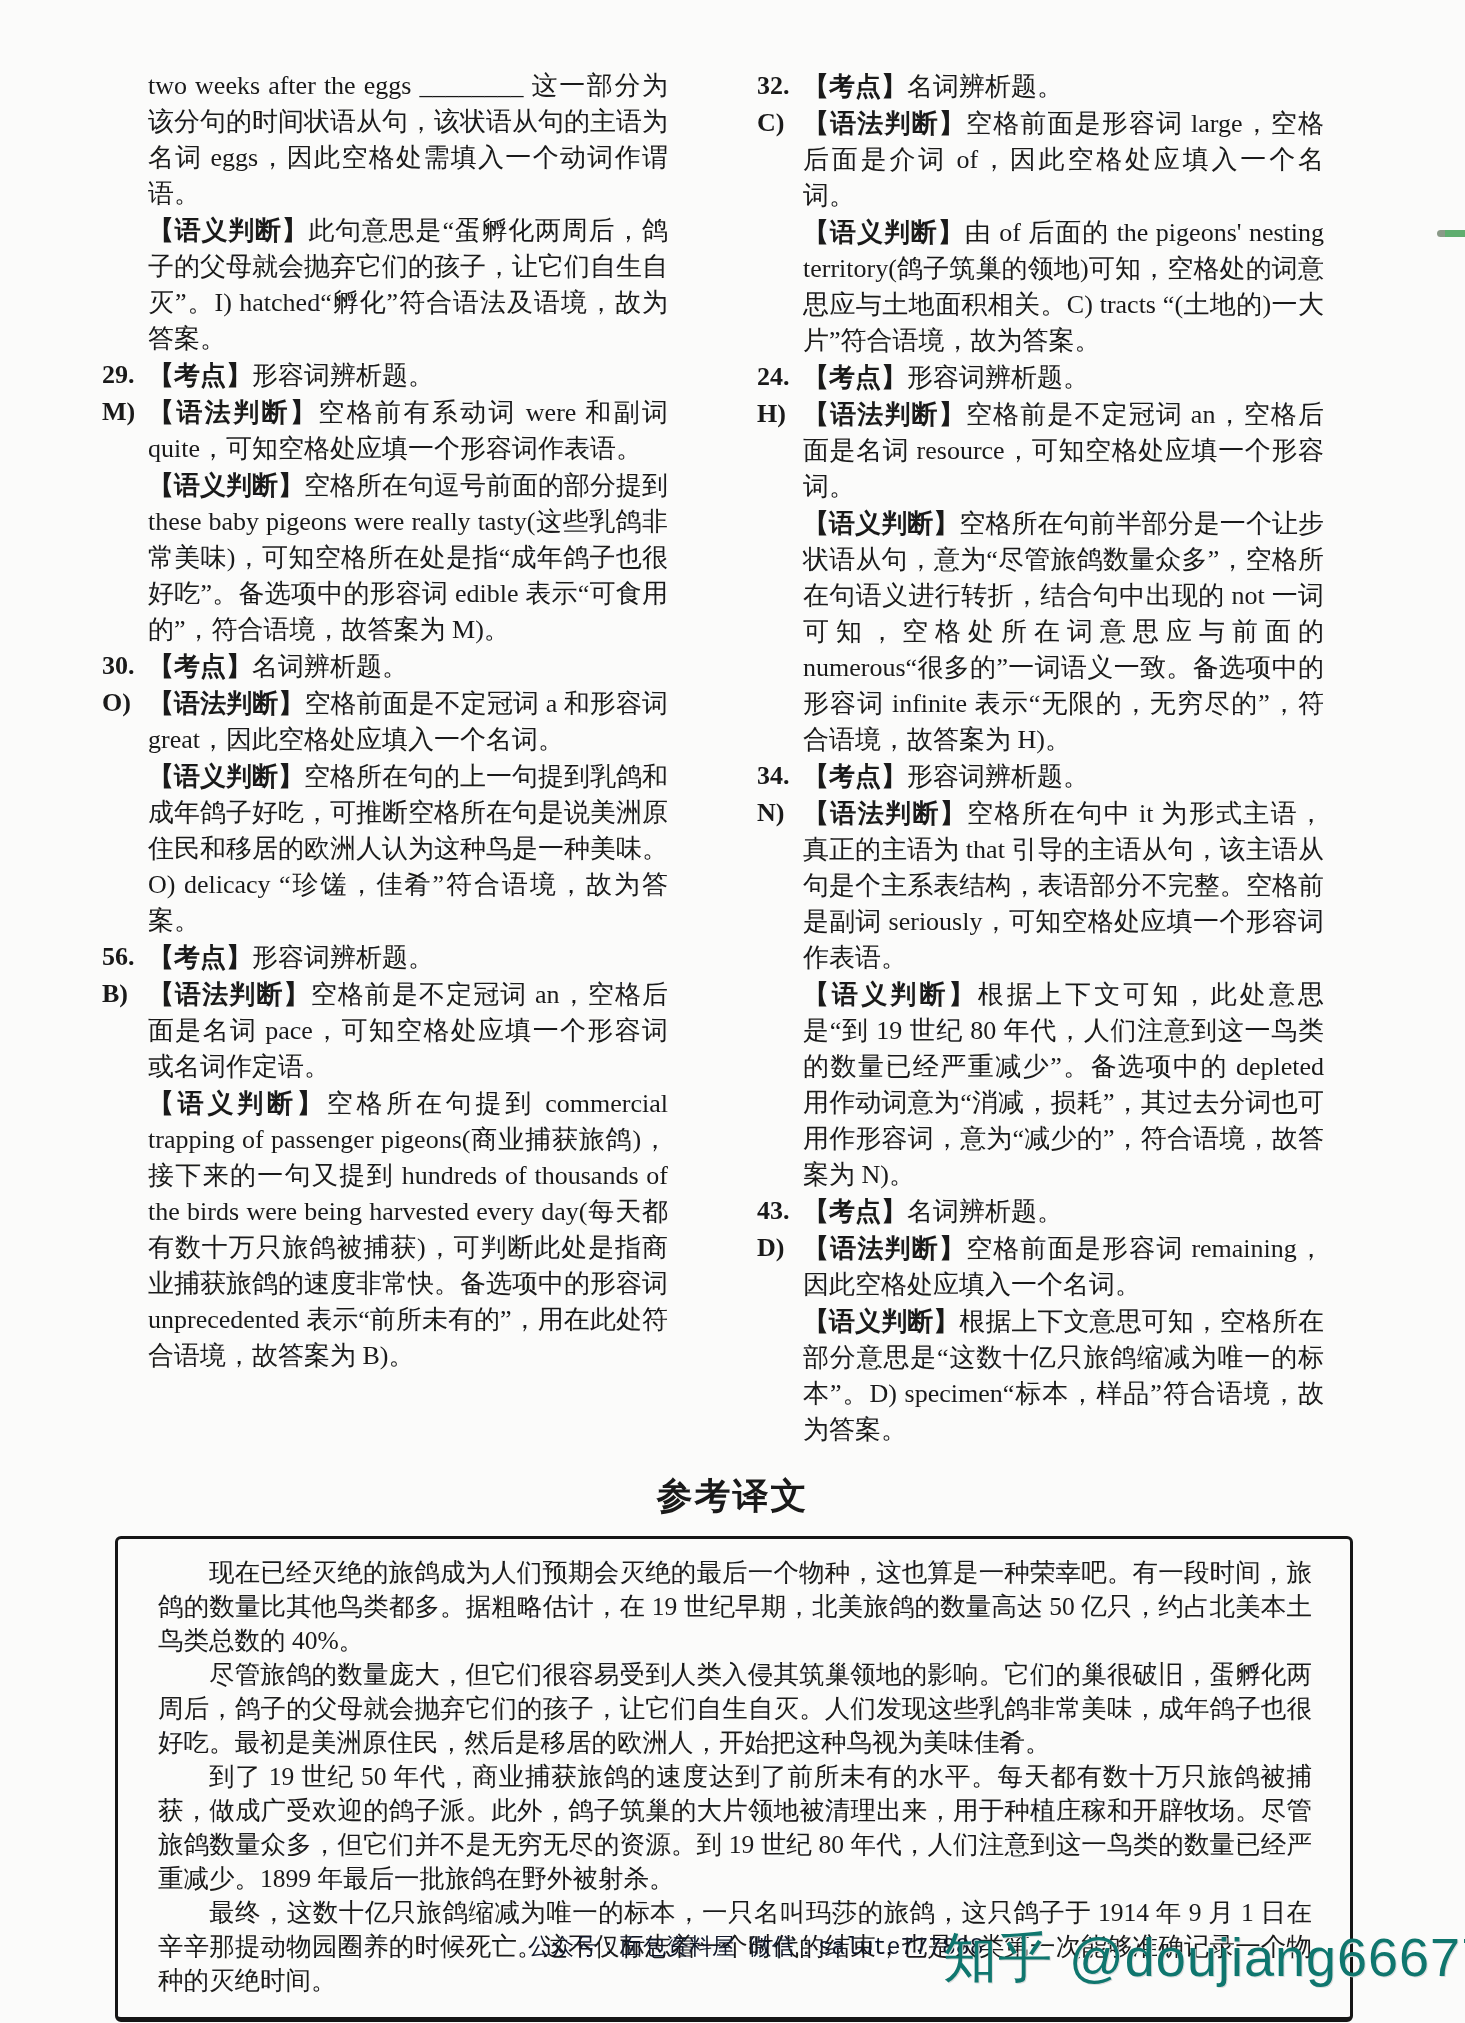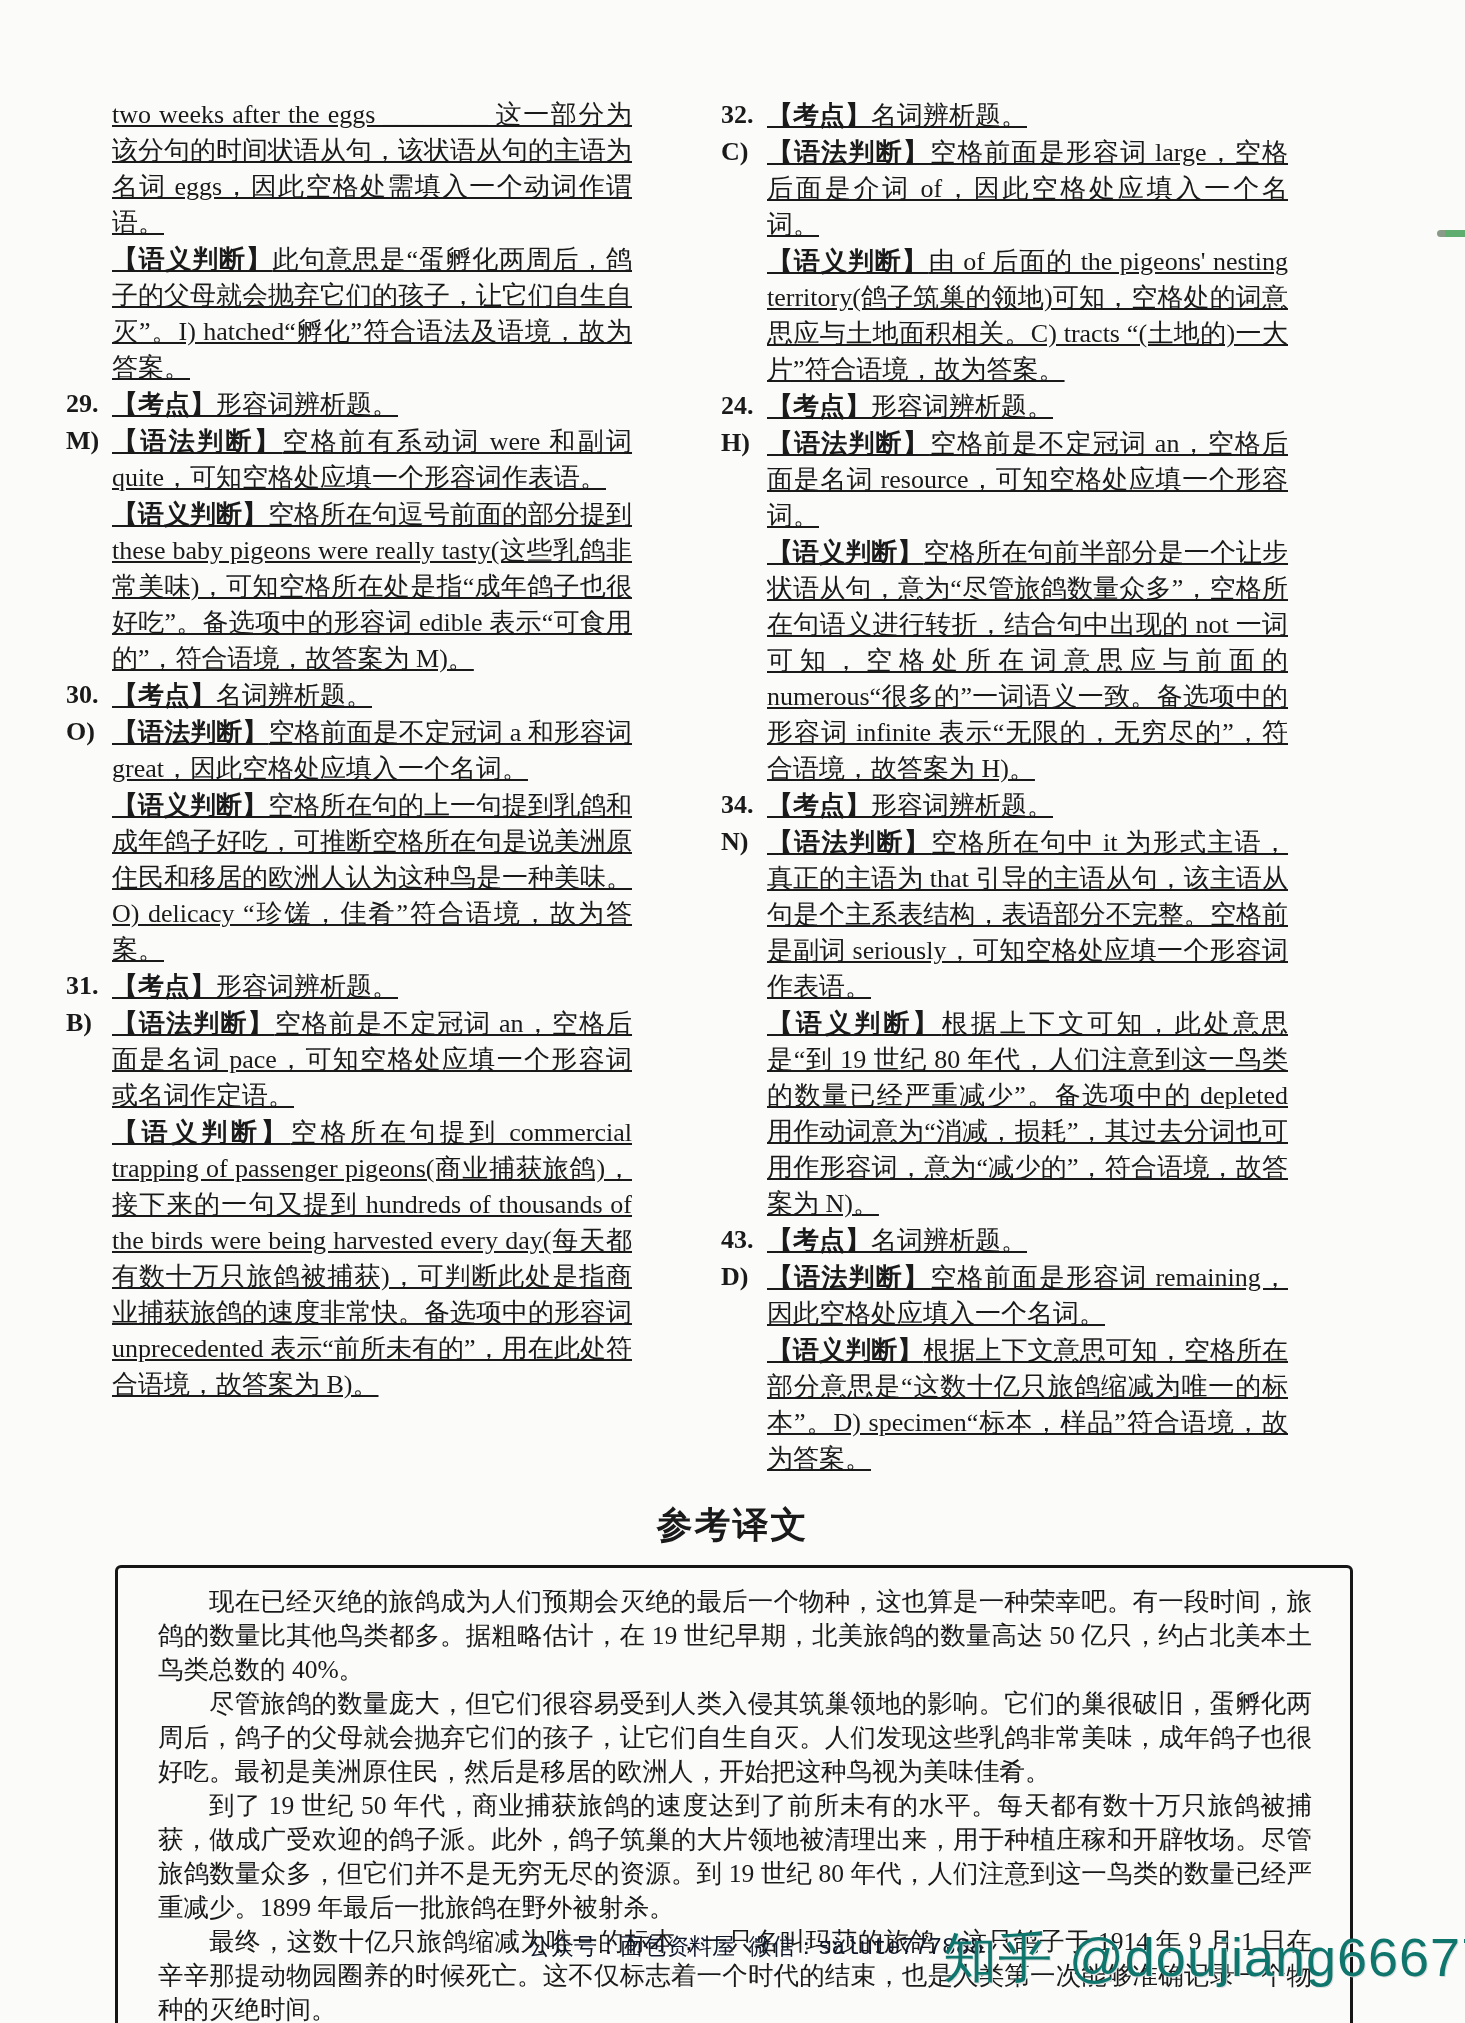--- a/index.html
+++ b/index.html
@@ -6,23 +6,22 @@
   body{
     width:1465px;height:2023px;
     background:#fbfbfa;
     position:relative;
     font-family:"Liberation Serif","DejaVu Serif",serif;
     color:#1a1a1a;
     overflow:hidden;
   }
   .columns{
     display:flex;
-    padding-top:97px;
-    margin-left:66px;
-    text-decoration:underline;
+    padding-top:68px;
+    margin-left:102px;
   }
   .col{font-size:26px;line-height:36px;}
   .col-left{width:566px;margin-right:89px;}
   .col-right{width:567px;}
   .entry{position:relative;padding-left:46px;}
   .entry-label{
     position:absolute;left:0;top:0;width:44px;
     font-weight:700;
   }
   .para{margin:0;text-align:justify;}
@@ -98,21 +97,21 @@
         <div class="entry">
           <span class="entry-label">30.</span>
           <p class="para"><b class="tag">【考点】</b>名词辨析题。</p>
         </div>
         <div class="entry">
           <span class="entry-label">O)</span>
           <p class="para"><b class="tag">【语法判断】</b>空格前面是不定冠词 a 和形容词 great，因此空格处应填入一个名词。</p>
           <p class="para"><b class="tag">【语义判断】</b>空格所在句的上一句提到乳鸽和成年鸽子好吃，可推断空格所在句是说美洲原住民和移居的欧洲人认为这种鸟是一种美味。O) delicacy “珍馐，佳肴”符合语境，故为答案。</p>
         </div>
         <div class="entry">
-          <span class="entry-label">31.</span>
+          <span class="entry-label">56.</span>
           <p class="para"><b class="tag">【考点】</b>形容词辨析题。</p>
         </div>
         <div class="entry">
           <span class="entry-label">B)</span>
           <p class="para"><b class="tag">【语法判断】</b>空格前是不定冠词 an，空格后面是名词 pace，可知空格处应填一个形容词或名词作定语。</p>
           <p class="para"><b class="tag">【语义判断】</b>空格所在句提到 commercial trapping of passenger pigeons(商业捕获旅鸽)，接下来的一句又提到 hundreds of thousands of the birds were being harvested every day(每天都有数十万只旅鸽被捕获)，可判断此处是指商业捕获旅鸽的速度非常快。备选项中的形容词 unprecedented 表示“前所未有的”，用在此处符合语境，故答案为 B)。</p>
         </div>
       </div>
     <div class="col col-right" id="col-right">
         <div class="entry">

